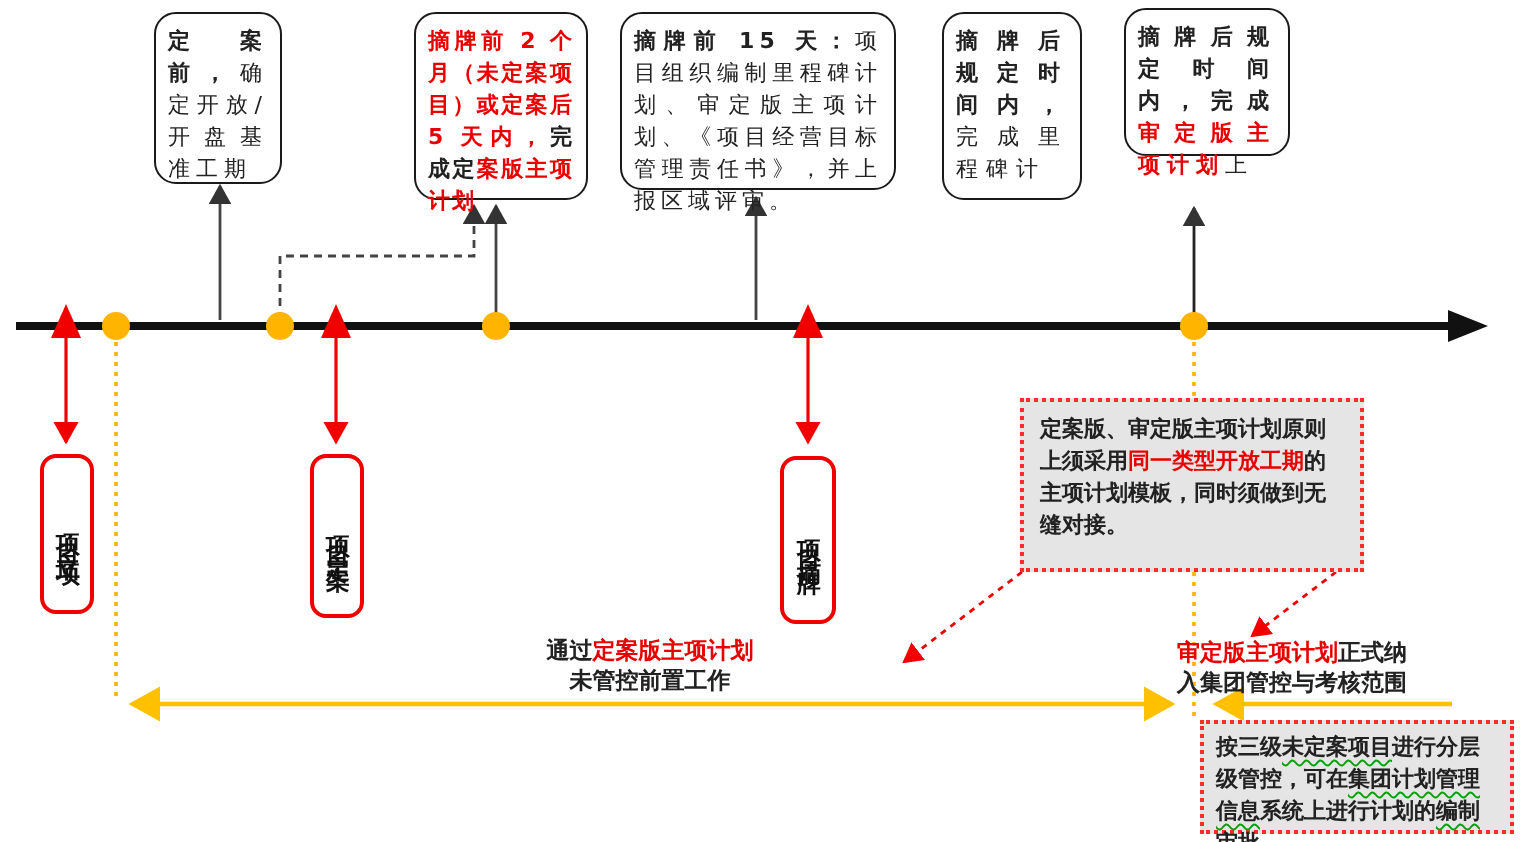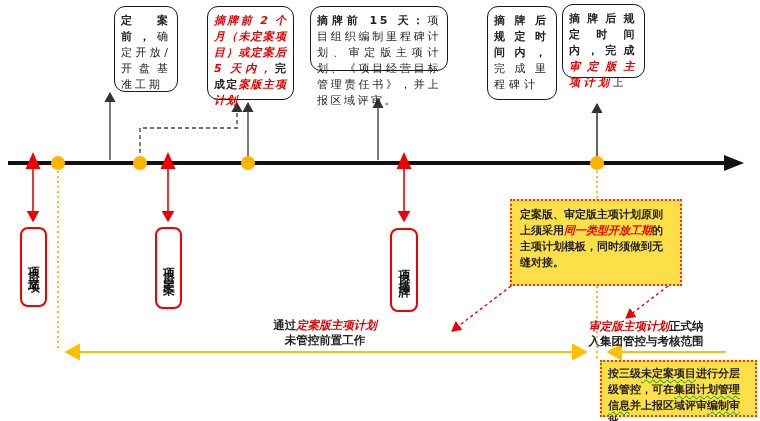--- a/index.html
+++ b/index.html
@@ -13,29 +13,29 @@
         box-sizing:border-box;padding:6px 6px;font-size:11px;line-height:16px;color:#222;
         text-align:justify;word-break:break-all;z-index:2;}
 
   
   .ms{position:absolute;border:2px solid #f00000;border-radius:8px;background:#fff;
       box-sizing:border-box;display:flex;align-items:center;justify-content:center;z-index:2;}
   .ms span{writing-mode:vertical-rl;text-orientation:upright;font-size:12px;font-weight:bold;
       color:#111;letter-spacing:5px;}
 
   
-  .dashbox{position:absolute;border:2px dotted #ff2a2a;background:#fde047;box-sizing:border-box;
+  .dashbox{position:absolute;border:2px dotted #ff2a2a;background:#e5e5e5;box-sizing:border-box;
       font-size:11px;font-weight:600;color:#222;line-height:16px;z-index:2;
       word-break:break-all;}
 
   
   .note{position:absolute;font-size:11.5px;font-weight:bold;color:#222;text-align:center;
       line-height:15px;z-index:2;word-break:break-all;}
 
-  .t-red{color:#e80000;font-style:italic;}
+  .t-red{color:#e80000;}
   .t-b{font-weight:bold;}
   .t-wavy{text-decoration:underline wavy #00a000 1px;text-underline-offset:2px;}
 </style>
 </head>
 <body>
 
 <div class="canvas">
 
   <svg class="layer" width="760" height="421" viewBox="0 0 760 421">
     <defs>
@@ -85,27 +85,27 @@
       <circle cx="248" cy="163" r="7"></circle>
       <circle cx="597" cy="163" r="7"></circle>
     </g>
 
     <g stroke="#f00000" stroke-width="1.4" stroke-dasharray="3,3" fill="none">
       <path d="M511,286 L452,331" marker-end="url(#mR)"></path>
       <path d="M668,286 L626,318" marker-end="url(#mR)"></path>
     </g>
   </svg>
 
-  <div class="tbox" style="left:77px;top:6px;width:64px;height:86px;letter-spacing:3px;margin-left:37px;"><span class="t-b">定案前，</span><span>确定开放/开盘基准工期</span></div>
+  <div class="tbox" style="left:77px;top:6px;width:64px;height:86px;letter-spacing:3px;"><span class="t-b">定案前，</span><span>确定开放/开盘基准工期</span></div>
 
   <div class="tbox" style="left:207px;top:6px;width:87px;height:94px;letter-spacing:1px;"><span class="t-red t-b">摘牌前 2 个月（未定案项目）或定案后 5 天内，</span><span class="t-b">完成定</span><span class="t-red t-b">案版主项计划</span></div>
 
-  <div class="tbox" style="left:310px;top:6px;width:138px;height:65px;letter-spacing:2.5px;"><span class="t-b">摘牌前 15 天：</span><span>项目组织编制里程碑计划、审定版主项计划、《项目经营目标管理责任书》，并上报区域评审。</span></div>
+  <div class="tbox" style="left:310px;top:6px;width:138px;height:89px;letter-spacing:2.5px;"><span class="t-b">摘牌前 15 天：</span><span>项目组织编制里程碑计划、审定版主项计划、《项目经营目标管理责任书》，并上报区域评审。</span></div>
 
-  <div class="tbox" style="left:487px;top:6px;width:70px;height:94px;letter-spacing:4px;"><span class="t-b">摘牌后规定时间内，</span><span>完成里程碑计</span></div>
+  <div class="tbox" style="left:471px;top:6px;width:70px;height:94px;letter-spacing:4px;"><span class="t-b">摘牌后规定时间内，</span><span>完成里程碑计</span></div>
 
   <div class="tbox" style="left:562px;top:4px;width:83px;height:74px;letter-spacing:3.5px;"><span class="t-b">摘牌后规定时间内，完成</span><span class="t-red t-b">审定版主项计划</span><span>上</span></div>
 
   <div class="ms" style="left:20px;top:227px;width:27px;height:80px;">
     <span>项目立项</span>
   </div>
   <div class="ms" style="left:155px;top:227px;width:27px;height:82px;">
     <span>项目定案</span>
   </div>
   <div class="ms" style="left:390px;top:228px;width:28px;height:84px;">
@@ -118,15 +118,15 @@
     <div><span>通过</span><span class="t-red">定案版主项计划</span></div>
     <div><span>未管控前置工作</span></div>
   </div>
 
   <div class="note" style="left:584px;top:319px;width:124px;">
     <div><span class="t-red">审定版主项计划</span><span>正式纳</span></div>
     <div><span>入集团管控与考核范围</span></div>
   </div>
 
 
-  <div class="dashbox" style="left:600px;top:360px;width:157px;height:57px;padding:4px 6px;"><span>按三级</span><span class="t-wavy">未定案项目</span><span>进行分层级管控，可在</span><span class="t-wavy">集团计划管理信息</span><span>并上报区域评审</span><span class="t-wavy">编制审批</span><span>。</span></div>
+  <div class="dashbox" style="left:600px;top:360px;width:157px;height:57px;padding:4px 6px;"><span>按三级</span><span class="t-wavy">未定案项目</span><span>进行分层级管控，可在</span><span class="t-wavy">集团计划管理信息</span><span>系统上进行计划的</span><span class="t-wavy">编制审批</span><span>。</span></div>
 
 </div>
 
 </body></html>

